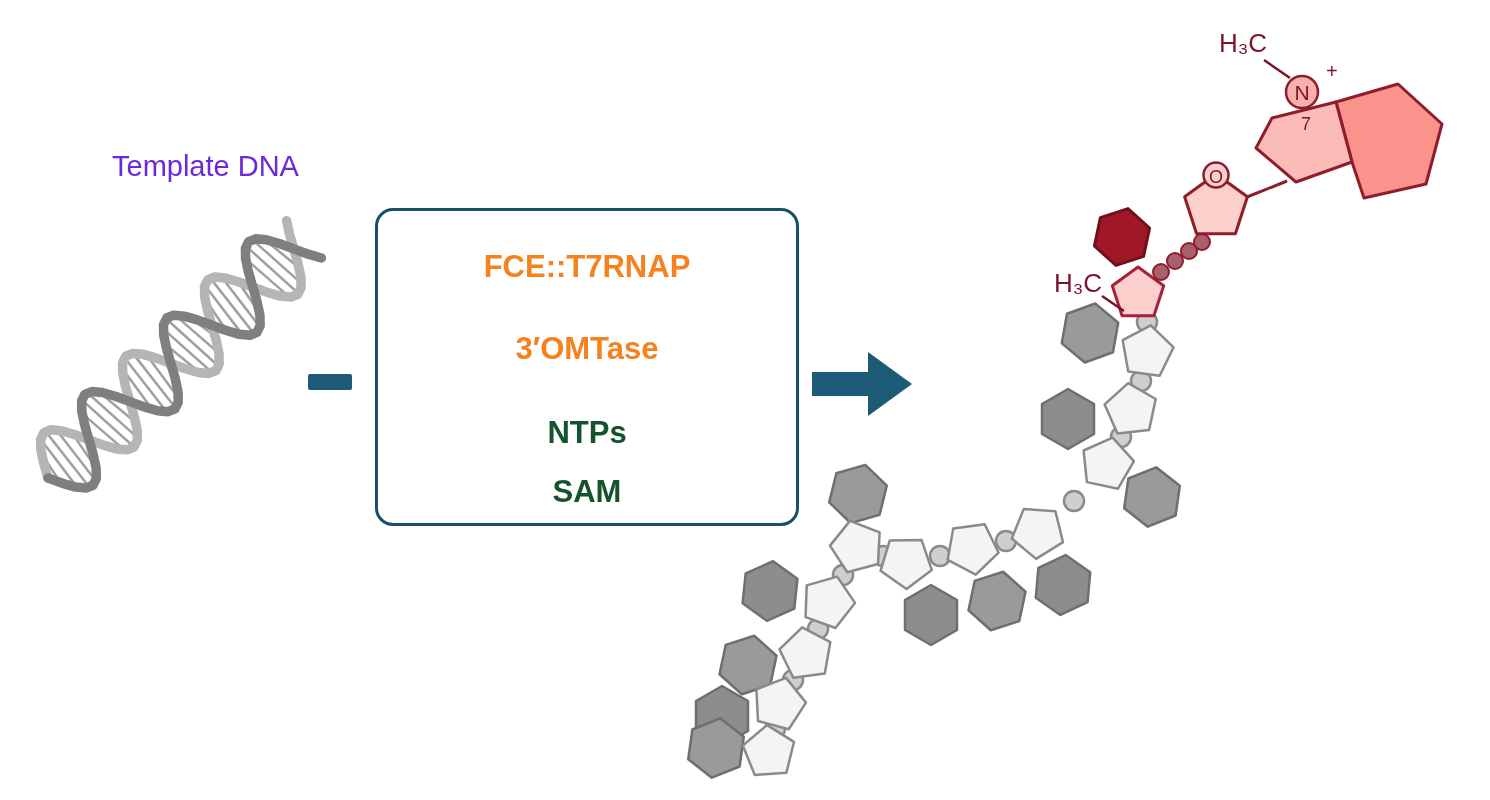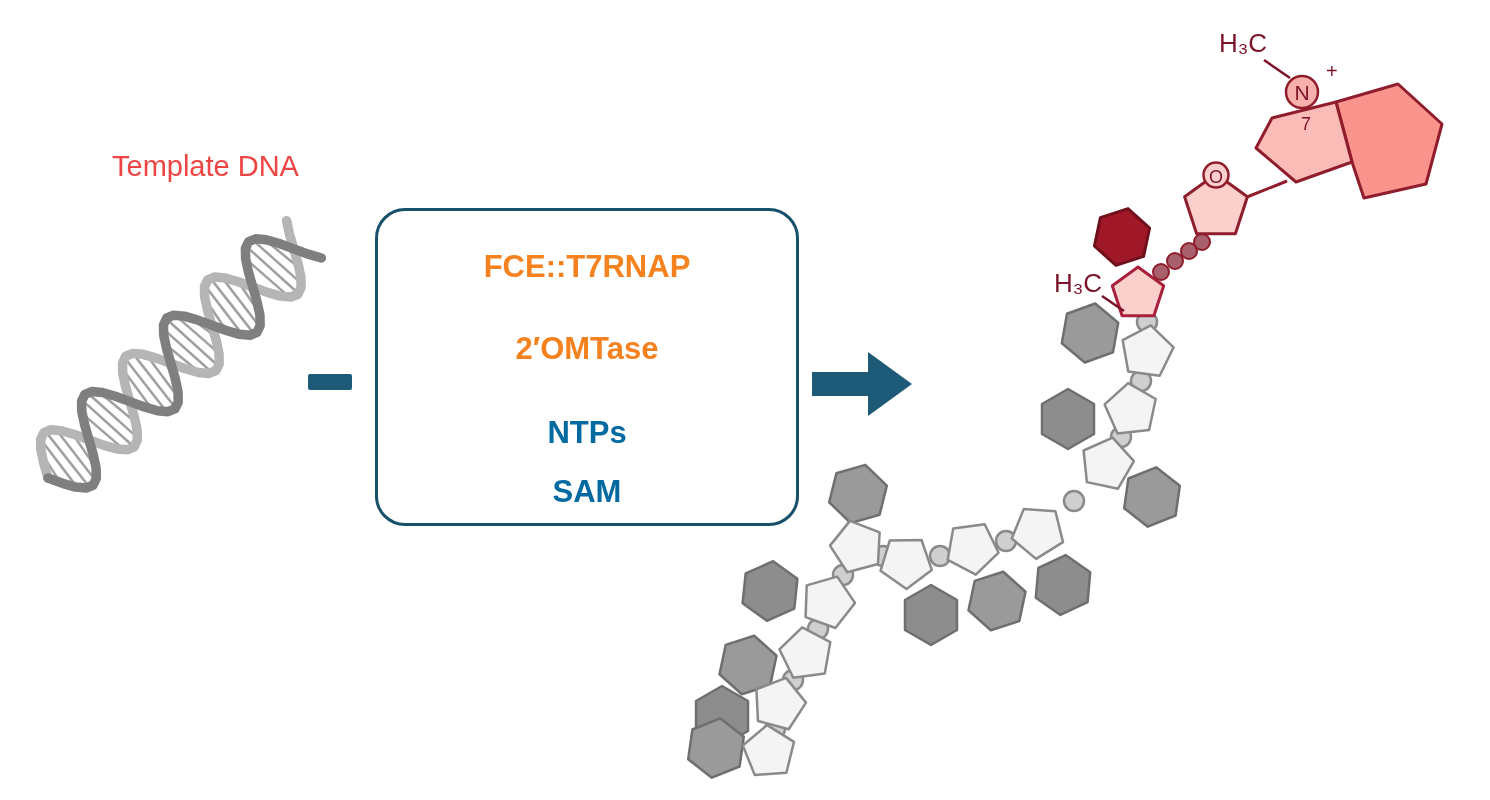--- a/index.html
+++ b/index.html
@@ -6,58 +6,58 @@
   .canvas{
     position:relative;
     width:1490px;height:800px;
     background:#ffffff;
     font-family:"Liberation Sans", sans-serif;
     overflow:hidden;
   }
   .fig-label{
     position:absolute;
     font-size:29px;
-    color:#ef4444;
+    color:#6d28d9;
     white-space:nowrap;
   }
   .reaction-box{
     position:absolute;
     left:375px;top:208px;
     width:424px;height:318px;
     border:3px solid #17506a;
-    border-radius:30px;
+    border-radius:18px;
     background:#ffffff;
     box-sizing:border-box;
     display:flex;flex-direction:column;align-items:center;
   }
   .box-line{
     font-weight:bold;
     font-size:31px;
     text-align:center;
     line-height:36px;
   }
   .orange{color:#f5821f;}
-  .blue{color:#0369a1;}
+  .blue{color:#14532d;}
   .bl1{margin-top:38px;}
   .bl2{margin-top:46px;}
   .bl3{margin-top:48px;}
   .bl4{margin-top:23px;}
   svg.art{position:absolute;left:0;top:0;}
   text{font-family:"Liberation Sans", sans-serif;}
 </style>
 </head>
 <body>
 
 <div class="canvas">
 
   <div class="fig-label" style="left:112px;top:150px">Template DNA</div>
 
   <div class="reaction-box">
     <div class="box-line orange bl1">FCE::T7RNAP</div>
-    <div class="box-line orange bl2">2′OMTase</div>
+    <div class="box-line orange bl2">3′OMTase</div>
     <div class="box-line blue bl3">NTPs</div>
     <div class="box-line blue bl4">SAM</div>
   </div>
 
   <svg class="art" width="1490" height="800" viewBox="0 0 1490 800">
 
     <g id="dna-group" transform="translate(48 478) rotate(-43)">
         <line x1="6" y1="11.9" x2="12" y2="-22.4" stroke="#a0a0a0" stroke-width="2.5"></line>
         <line x1="15" y1="26.8" x2="21" y2="-33.3" stroke="#a0a0a0" stroke-width="2.5"></line>
         <line x1="24" y1="35.1" x2="30" y2="-35.8" stroke="#a0a0a0" stroke-width="2.5"></line>

